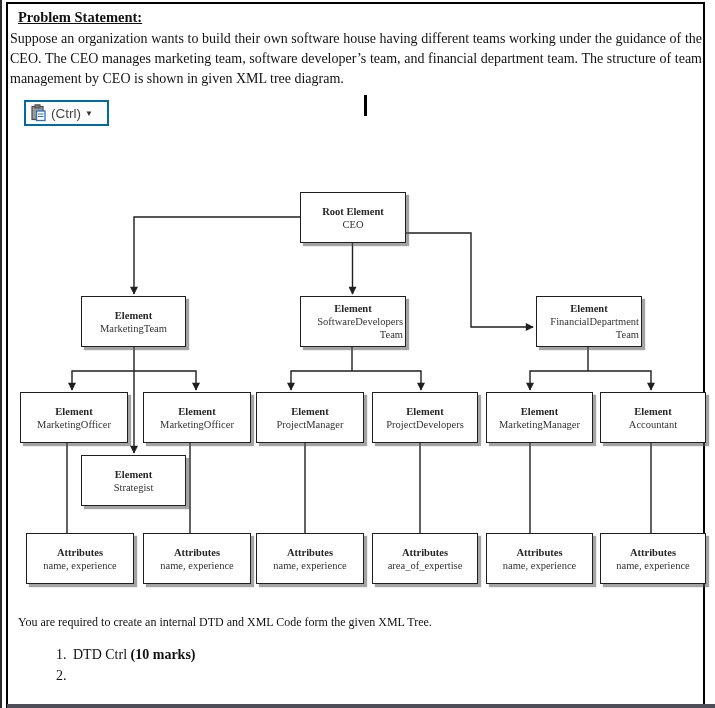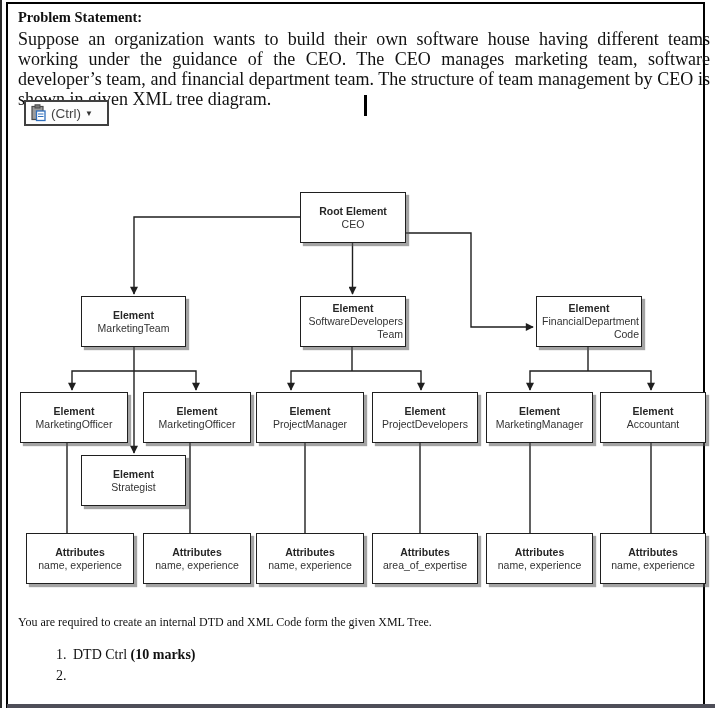--- a/index.html
+++ b/index.html
@@ -11,44 +11,44 @@
   }
   
   .win-edge{position:absolute;left:0;top:0;width:2px;height:708px;background:#2b2b2b;}
   
   .doc-cell{
     position:absolute;left:6px;top:2px;width:699px;height:712px;
     border:2px solid #000;background:#fff;box-sizing:border-box;
   }
   .heading{
     position:absolute;left:10px;top:5px;width:690px;
-    font-size:14.5px;font-weight:bold;
+    font-size:14.5px;font-weight:bold;text-decoration:underline;
   }
   .para{
-    position:absolute;left:10px;top:25px;width:692px;
-    font-size:18px;line-height:20px;text-align:justify;font-family:Liberation Serif, serif;
+    position:absolute;left:2px;top:25px;width:692px;
+    font-size:14px;line-height:20px;text-align:justify;font-family:Liberation Serif, serif;
   }
   
   .paste-btn{
     position:absolute;left:16px;top:96px;width:85px;height:26px;
-    border:2px solid #404040;background:#fdfdfd;box-sizing:border-box;
+    border:2px solid #0369a1;background:#fdfdfd;box-sizing:border-box;
     display:flex;align-items:center;gap:4px;padding:0 4px 0 4px;
     font-family:"Liberation Sans", sans-serif;cursor:pointer;
   }
   .paste-btn .lbl{font-size:13.5px;color:#444;}
   .paste-btn .dd{font-size:8px;color:#333;line-height:1;padding-top:1px;}
   .clip{width:17px;height:18px;display:inline-block;}
   
   .cursor{position:absolute;left:356px;top:91px;width:3px;height:21px;background:#000;}
   .connectors{position:absolute;left:0;top:0;width:715px;height:708px;pointer-events:none;}
   .node{
     position:absolute;background:#fff;border:1.5px solid #1f1f1f;box-sizing:border-box;
     box-shadow:3px 3px 1px rgba(90,90,90,0.55);
     display:flex;flex-direction:column;align-items:center;justify-content:center;
-    font-family:Liberation Sans, sans-serif;text-align:center;
+    font-family:Liberation Serif, serif;text-align:center;
     padding:18px 2px;line-height:13px;
   }
   .node .nl1{font-size:10.5px;font-weight:bold;color:#262626;}
   .node .nl2{font-size:10.5px;color:#333;text-align:right;}
   
   .closing{
     position:absolute;left:10px;top:608px;width:694px;
     font-size:12px;line-height:20px;
   }
   .tasks{position:absolute;left:10px;top:640px;width:690px;font-size:14px;line-height:21px;}
@@ -128,21 +128,21 @@
     <div class="node" style="left:73px;top:292px;width:105px;height:51px">
       <span class="nl1">Element</span>
       <span class="nl2">MarketingTeam</span>
     </div>
     <div class="node" style="left:292px;top:292px;width:106px;height:51px">
       <span class="nl1">Element</span>
       <span class="nl2">SoftwareDevelopers Team</span>
     </div>
     <div class="node" style="left:528px;top:292px;width:106px;height:51px">
       <span class="nl1">Element</span>
-      <span class="nl2">FinancialDepartment Code</span>
+      <span class="nl2">FinancialDepartment Team</span>
     </div>
 
     <div class="node" style="left:12px;top:388px;width:108px;height:51px">
       <span class="nl1">Element</span>
       <span class="nl2">MarketingOfficer</span>
     </div>
     <div class="node" style="left:135px;top:388px;width:108px;height:51px">
       <span class="nl1">Element</span>
       <span class="nl2">MarketingOfficer</span>
     </div>

